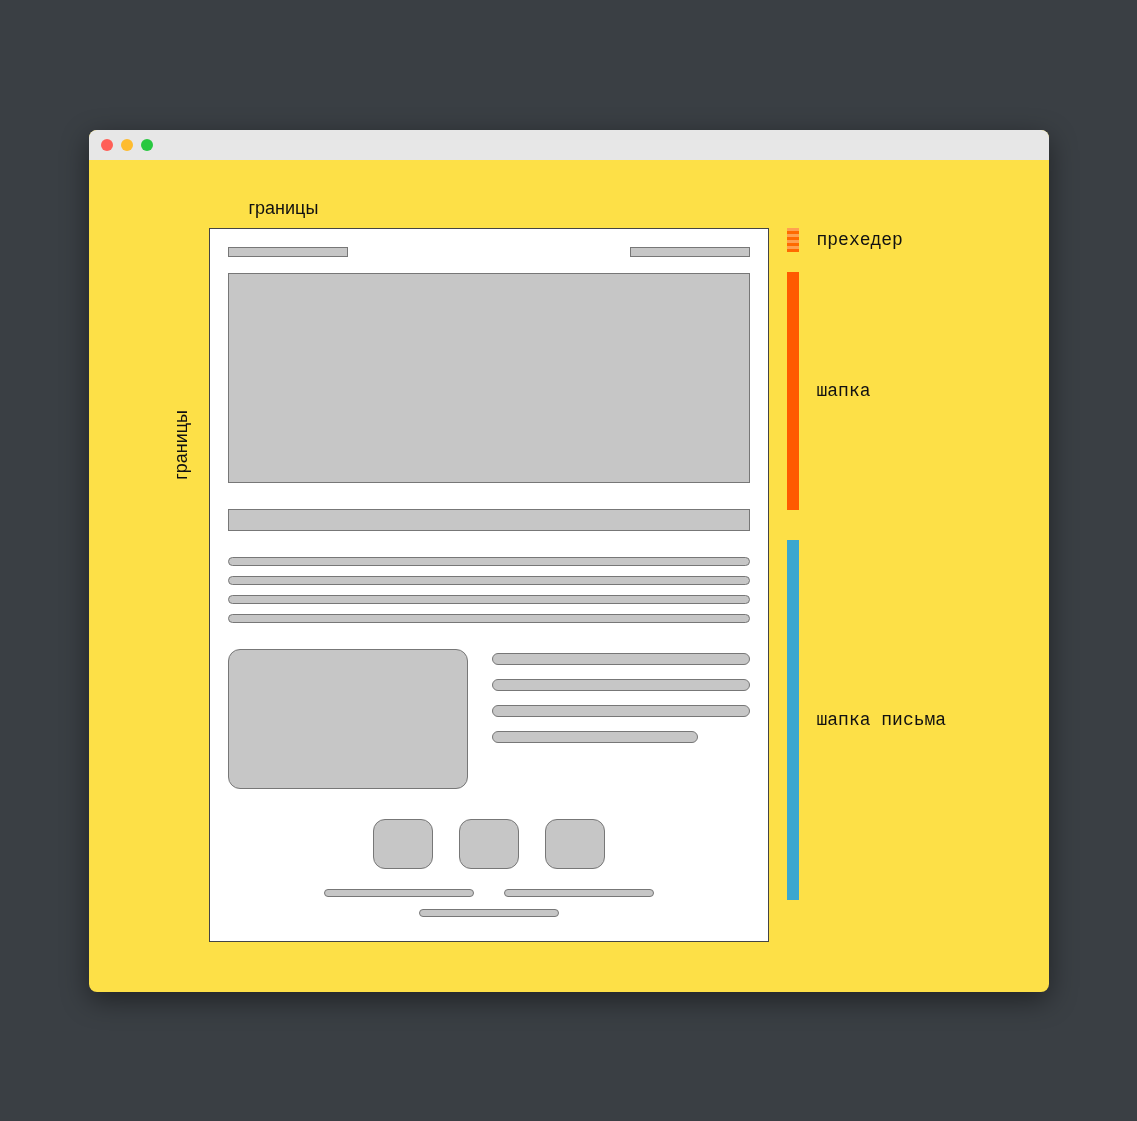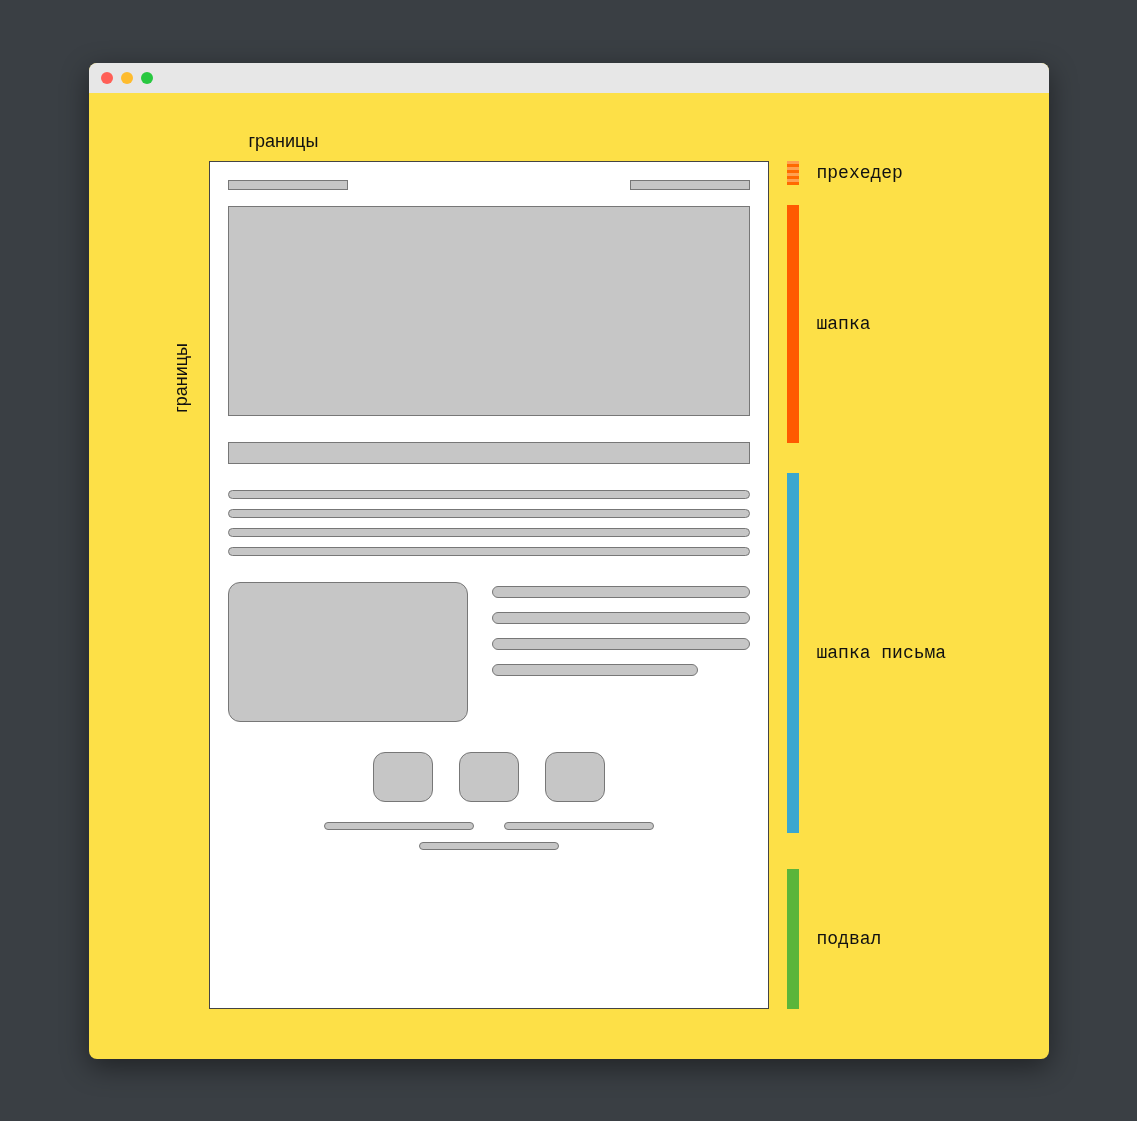--- a/index.html
+++ b/index.html
@@ -187,22 +187,18 @@
           <div class="legend-label">шапка</div>
         </div>
         <div class="gap2"></div>
 
         <div class="legend-item">
           <div class="bar blue"></div>
           <div class="legend-label">шапка письма</div>
         </div>
         <div class="gap3"></div>
 
-        <div class="legend-item">
-          <div class="bar green"></div>
-          <div class="legend-label">подвал</div>
-        </div>
 
       </div>
 
     </div>
   </div>
 </div>
 
 </body></html>

